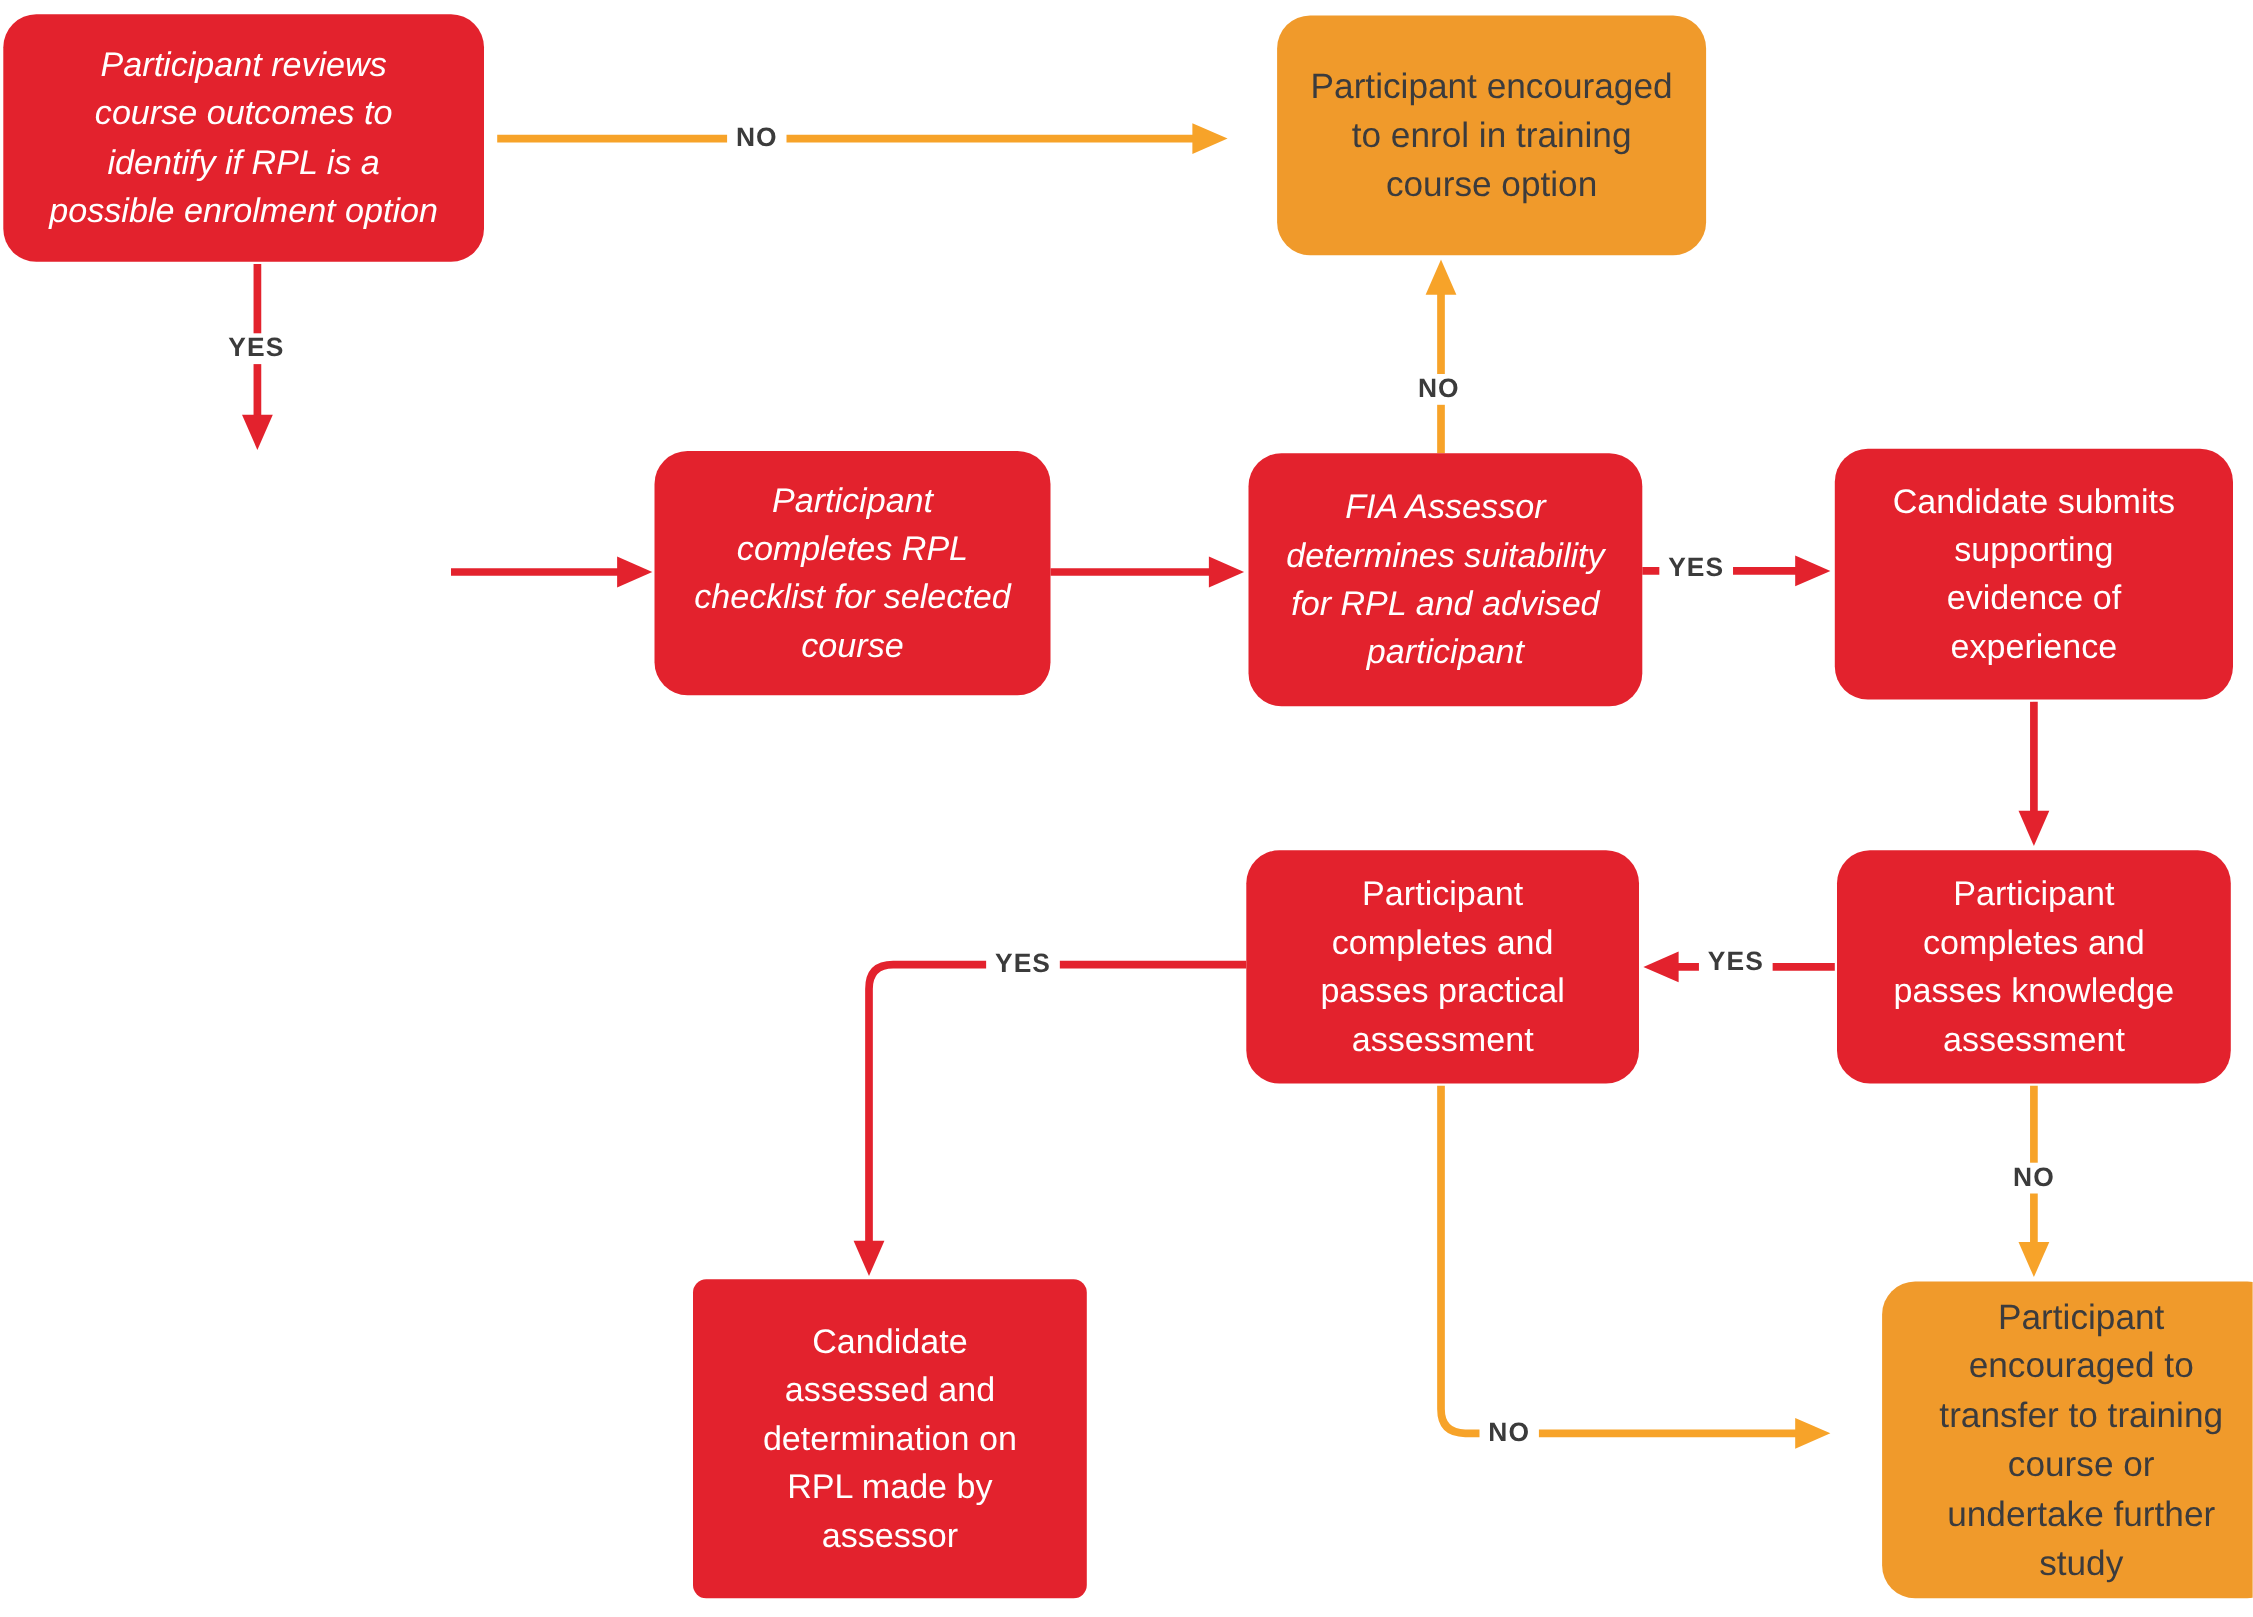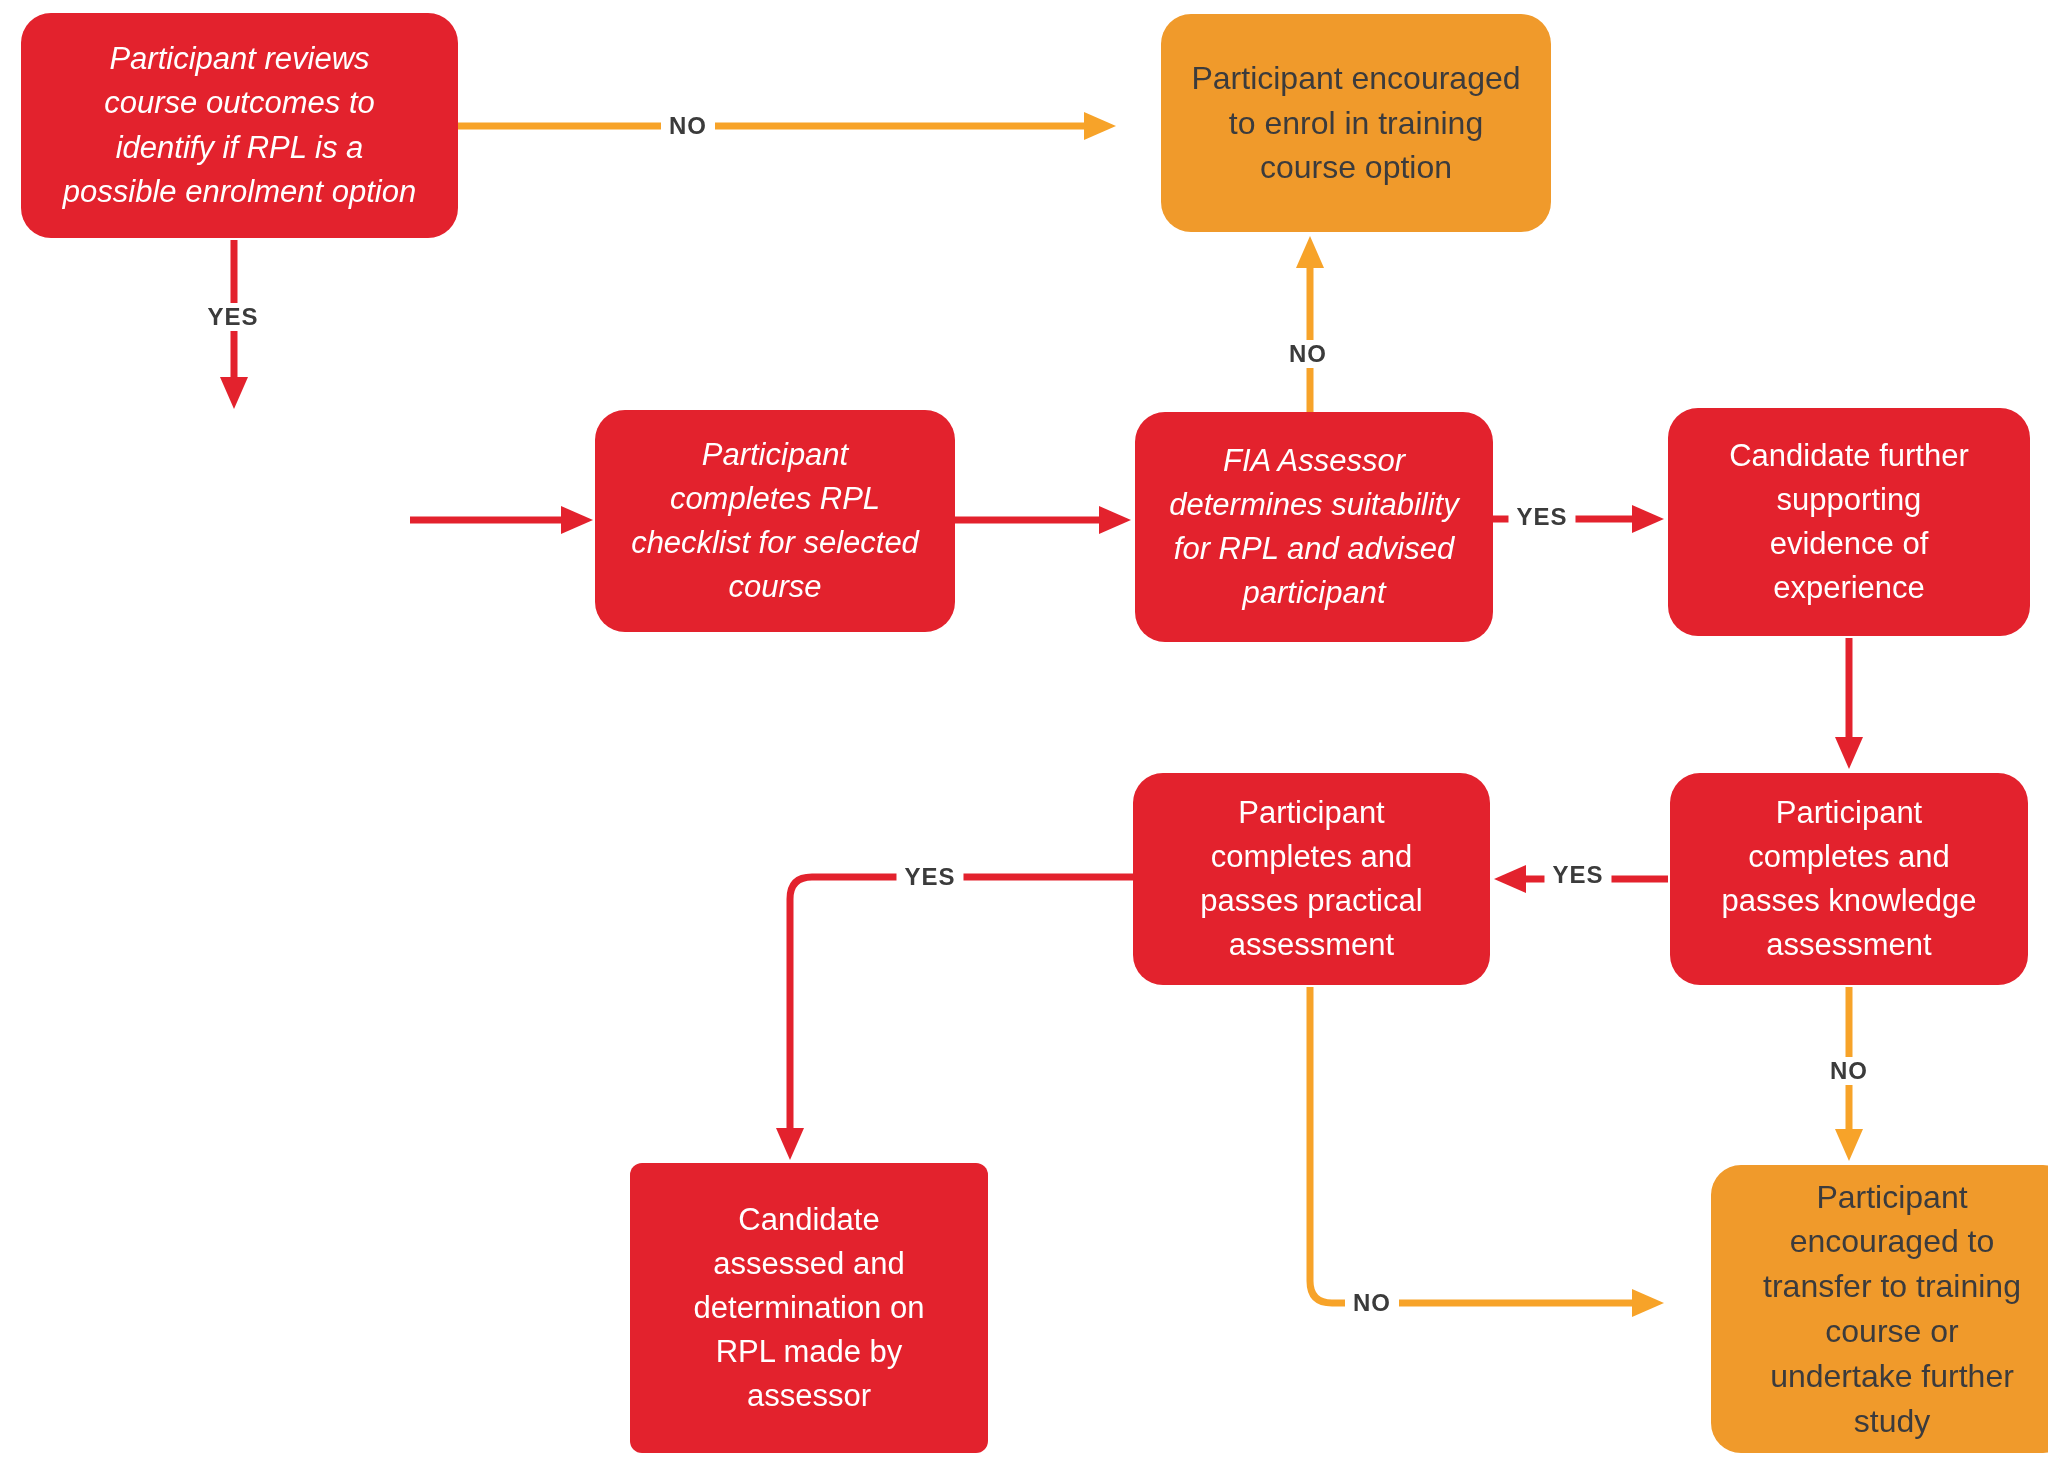--- a/index.html
+++ b/index.html
@@ -102,41 +102,41 @@
     <path class="edge-line edge-red" d="M1133,877 H812 Q790,877 790,899 V1130"></path>
     <polygon class="head-red" points="790,1160 776,1128 804,1128"></polygon>
 
     <path class="edge-line edge-orange" d="M1310,987 V1281 Q1310,1303 1332,1303 H1634"></path>
     <polygon class="head-orange" points="1664,1303 1632,1289 1632,1317"></polygon>
 
     <path class="edge-line edge-orange" d="M1849,987 V1131"></path>
     <polygon class="head-orange" points="1849,1161 1835,1129 1863,1129"></polygon>
   </svg>
 
-  <div class="node node-red italic" style="left:21px; top:13px; width:437px; height:225px;">Participant reviews
+  <div class="node node-red italic" style="left:3px; top:13px; width:437px; height:225px;">Participant reviews
 course outcomes to
 identify if RPL is a
 possible enrolment option</div>
 
   <div class="node node-orange" style="left:1118px; top:14px; width:390px; height:218px;">Participant encouraged
 to enrol in training
 course option</div>
 
 
   <div class="node node-red italic" style="left:595px; top:410px; width:360px; height:222px;">Participant
 completes RPL
 checklist for selected
 course</div>
 
   <div class="node node-red" style="left:1135px; top:412px; width:358px; height:230px;font-style:italic;">FIA Assessor
 determines suitability
 for RPL and advised
 participant</div>
 
-  <div class="node node-red" style="left:1668px; top:408px; width:362px; height:228px;">Candidate further
+  <div class="node node-red" style="left:1668px; top:408px; width:362px; height:228px;">Candidate submits
 supporting
 evidence of
 experience</div>
 
   <div class="node node-red" style="left:1133px; top:773px; width:357px; height:212px;">Participant
 completes and
 passes practical
 assessment</div>
 
   <div class="node node-red" style="left:1670px; top:773px; width:358px; height:212px;">Participant

